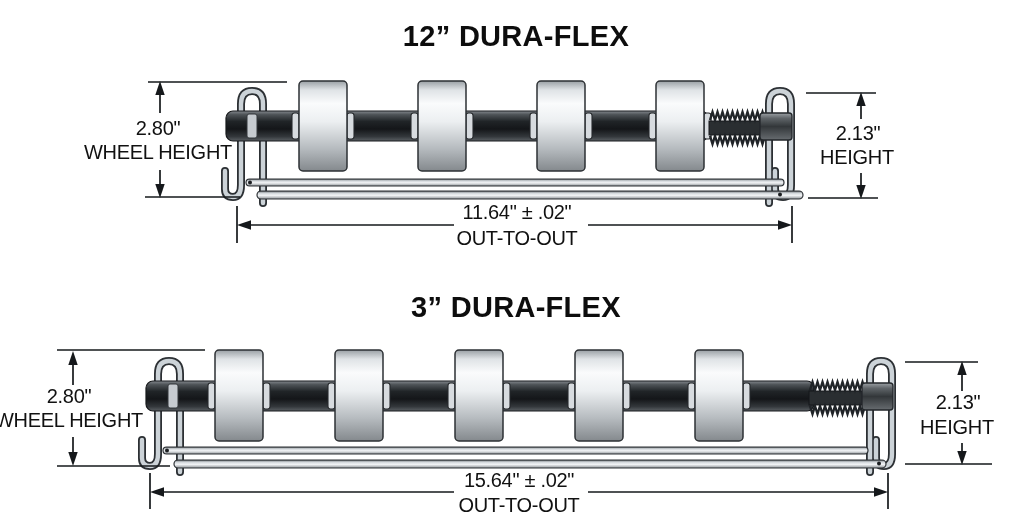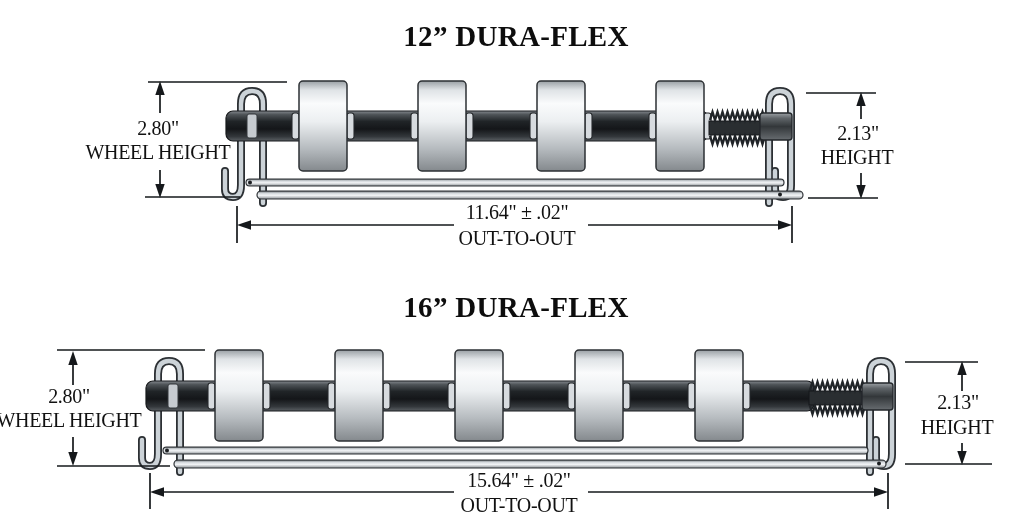--- a/index.html
+++ b/index.html
@@ -1,17 +1,17 @@
 <!DOCTYPE html>
 <html><head>
 <meta charset="utf-8">
 <style>
   html,body{margin:0;padding:0;background:#ffffff;}
   .canvas{position:relative;width:1024px;height:529px;background:#ffffff;overflow:hidden;
-          font-family:Liberation Serif, serif;}
+          font-family:Liberation Sans, sans-serif;}
   .drawing-layer{position:absolute;left:0;top:0;}
   .txt{position:absolute;transform:translate(-50%,-50%);color:#111;white-space:nowrap;}
   .dimtxt{font-size:20px;letter-spacing:-0.3px;}
   .figtitle{font-size:29px;font-weight:bold;letter-spacing:0.3px;color:#0d0d0d;}
   .wheel{fill:url(#wheelGrad);stroke:#2c3034;stroke-width:1.5;}
   .nub{fill:#d7dbdf;stroke:#26292c;stroke-width:1.1;}
   .shaft{fill:url(#shaftGrad);stroke:#17191c;stroke-width:1.2;}
   .cap{fill:url(#capGrad);stroke:#22262a;stroke-width:1.3;}
   .rod{fill:#2a2e31;stroke:#14171a;stroke-width:1;}
   .teeth{fill:none;stroke:#202428;stroke-width:2.4;}
@@ -193,20 +193,20 @@
   </svg>
 
   <div class="txt figtitle" style="left:516px;top:36px;">12” DURA-FLEX</div>
   <div class="txt dimtxt" style="left:158px;top:128px;">2.80"</div>
   <div class="txt dimtxt" style="left:158px;top:152px;">WHEEL HEIGHT</div>
   <div class="txt dimtxt" style="left:858px;top:133px;">2.13"</div>
   <div class="txt dimtxt" style="left:857px;top:157px;">HEIGHT</div>
   <div class="txt dimtxt" style="left:517px;top:212px;">11.64" ± .02"</div>
   <div class="txt dimtxt" style="left:517px;top:238px;">OUT-TO-OUT</div>
 
-  <div class="txt figtitle" style="left:516px;top:307px;">16” DURA-FLEX</div>
+  <div class="txt figtitle" style="left:516px;top:307px;">3” DURA-FLEX</div>
   <div class="txt dimtxt" style="left:69px;top:396px;">2.80"</div>
   <div class="txt dimtxt" style="left:69px;top:420px;">WHEEL HEIGHT</div>
   <div class="txt dimtxt" style="left:958px;top:402px;">2.13"</div>
   <div class="txt dimtxt" style="left:957px;top:427px;">HEIGHT</div>
   <div class="txt dimtxt" style="left:519px;top:480px;">15.64" ± .02"</div>
   <div class="txt dimtxt" style="left:519px;top:505px;">OUT-TO-OUT</div>
 </div>
 
 </body></html>

